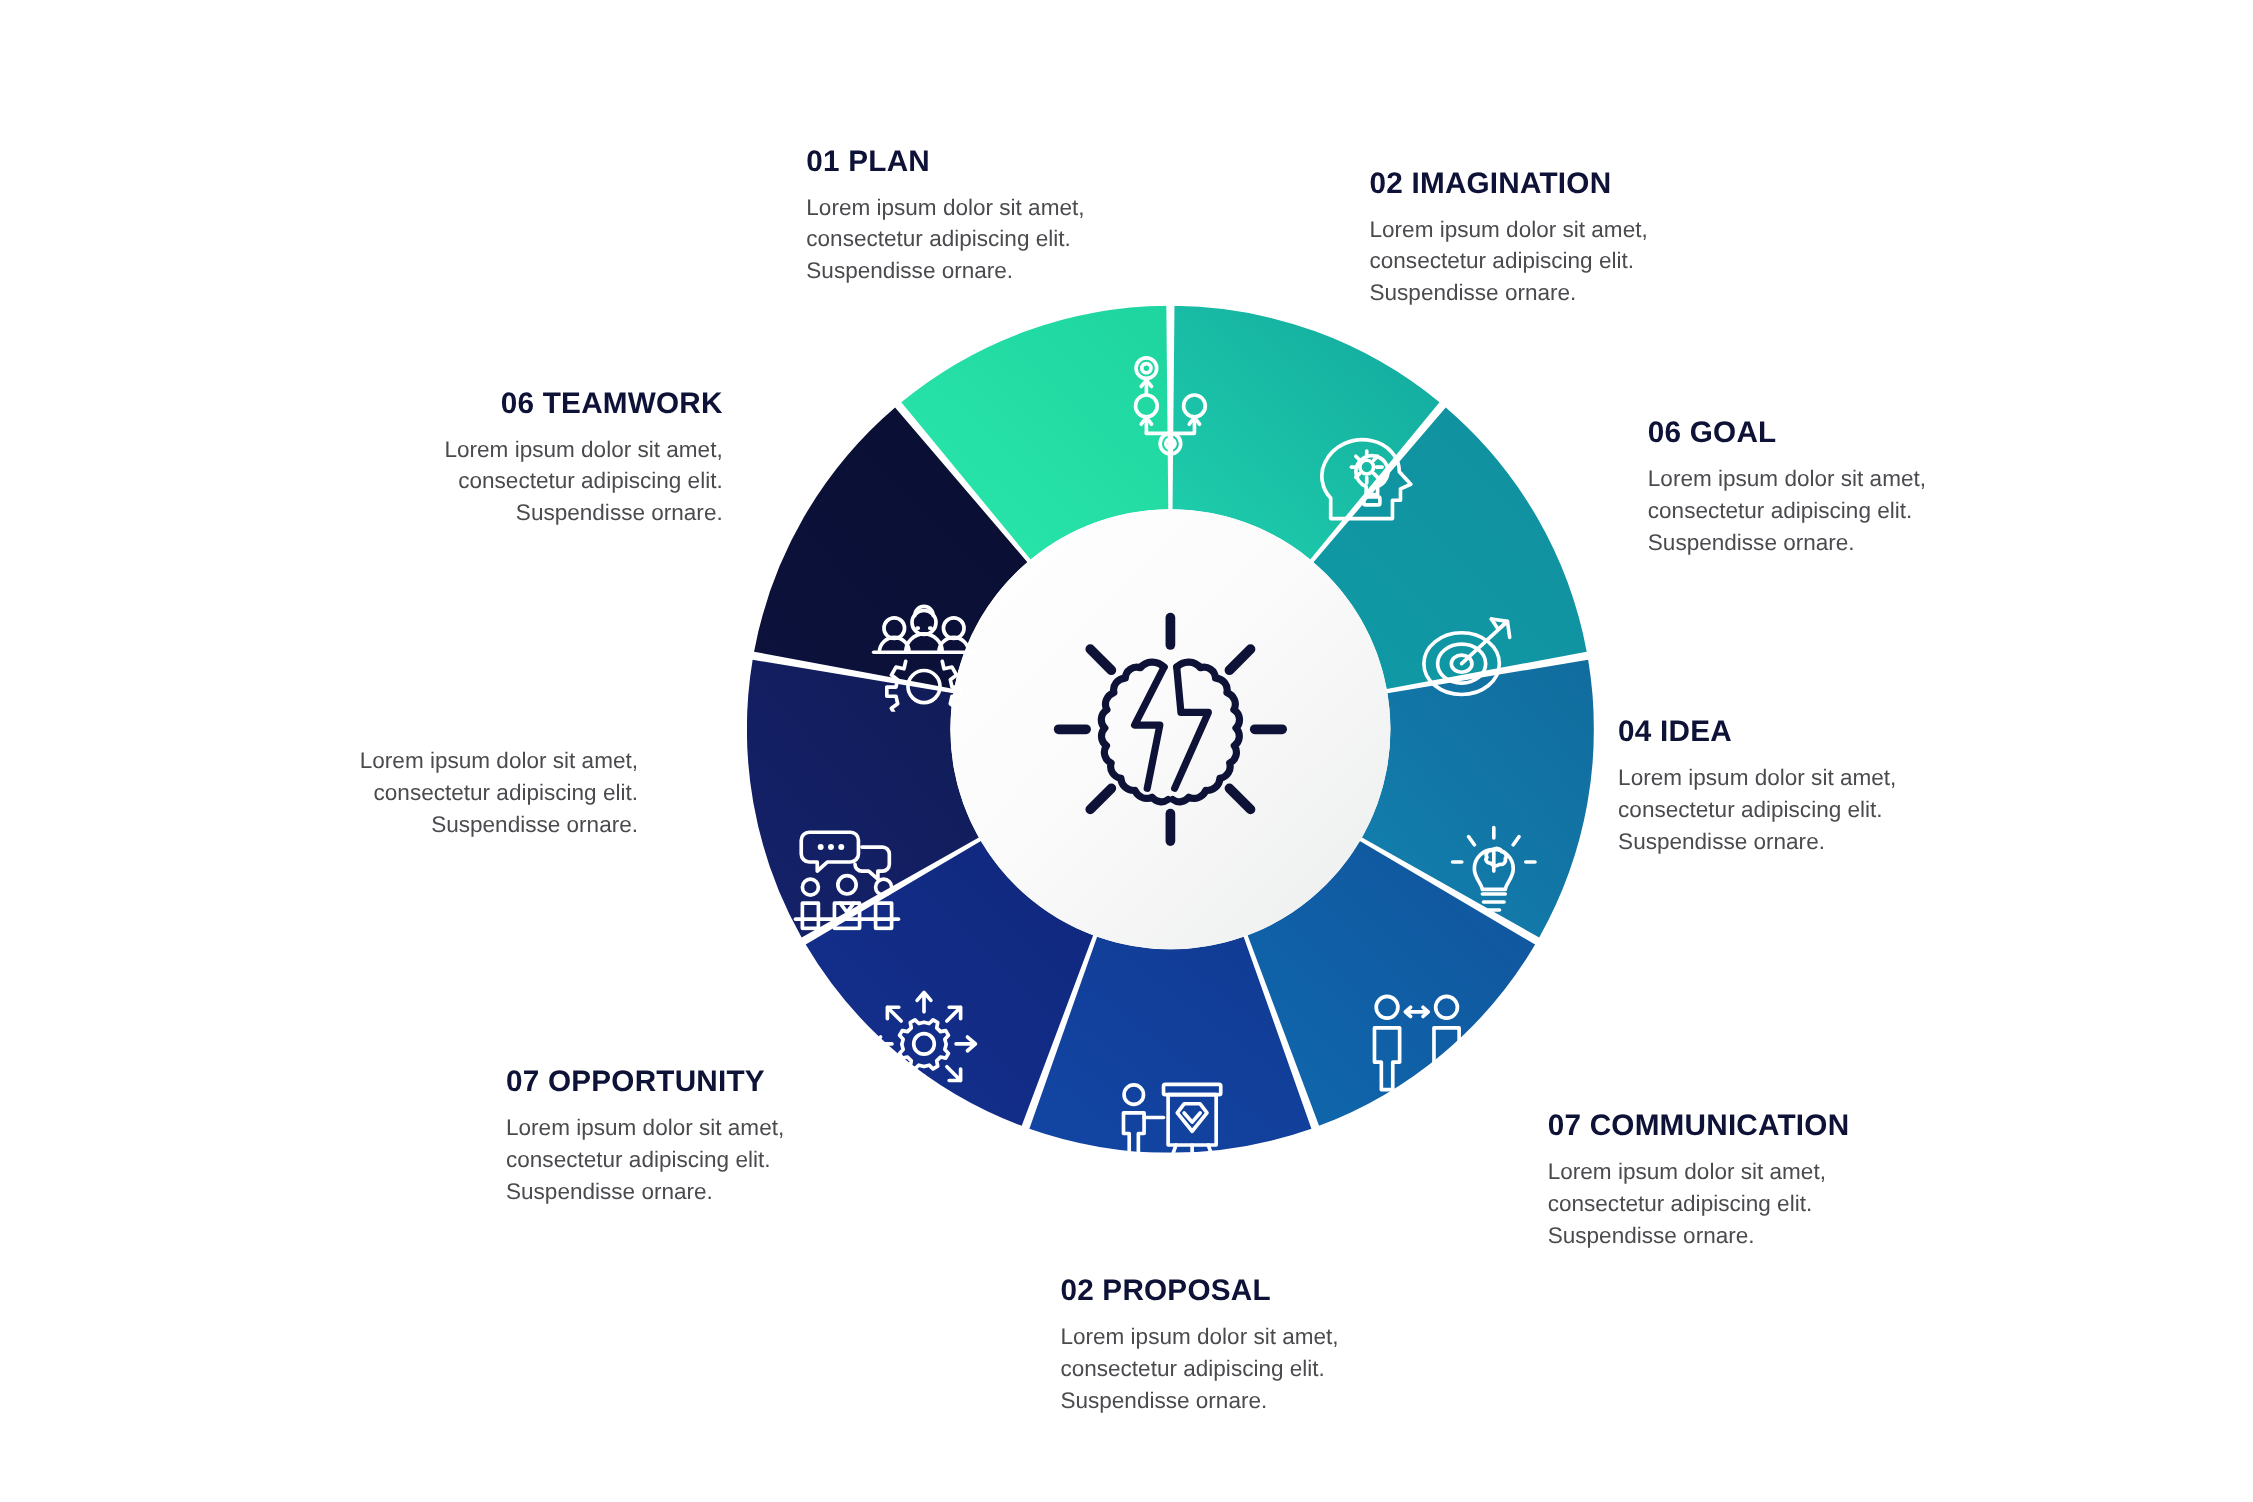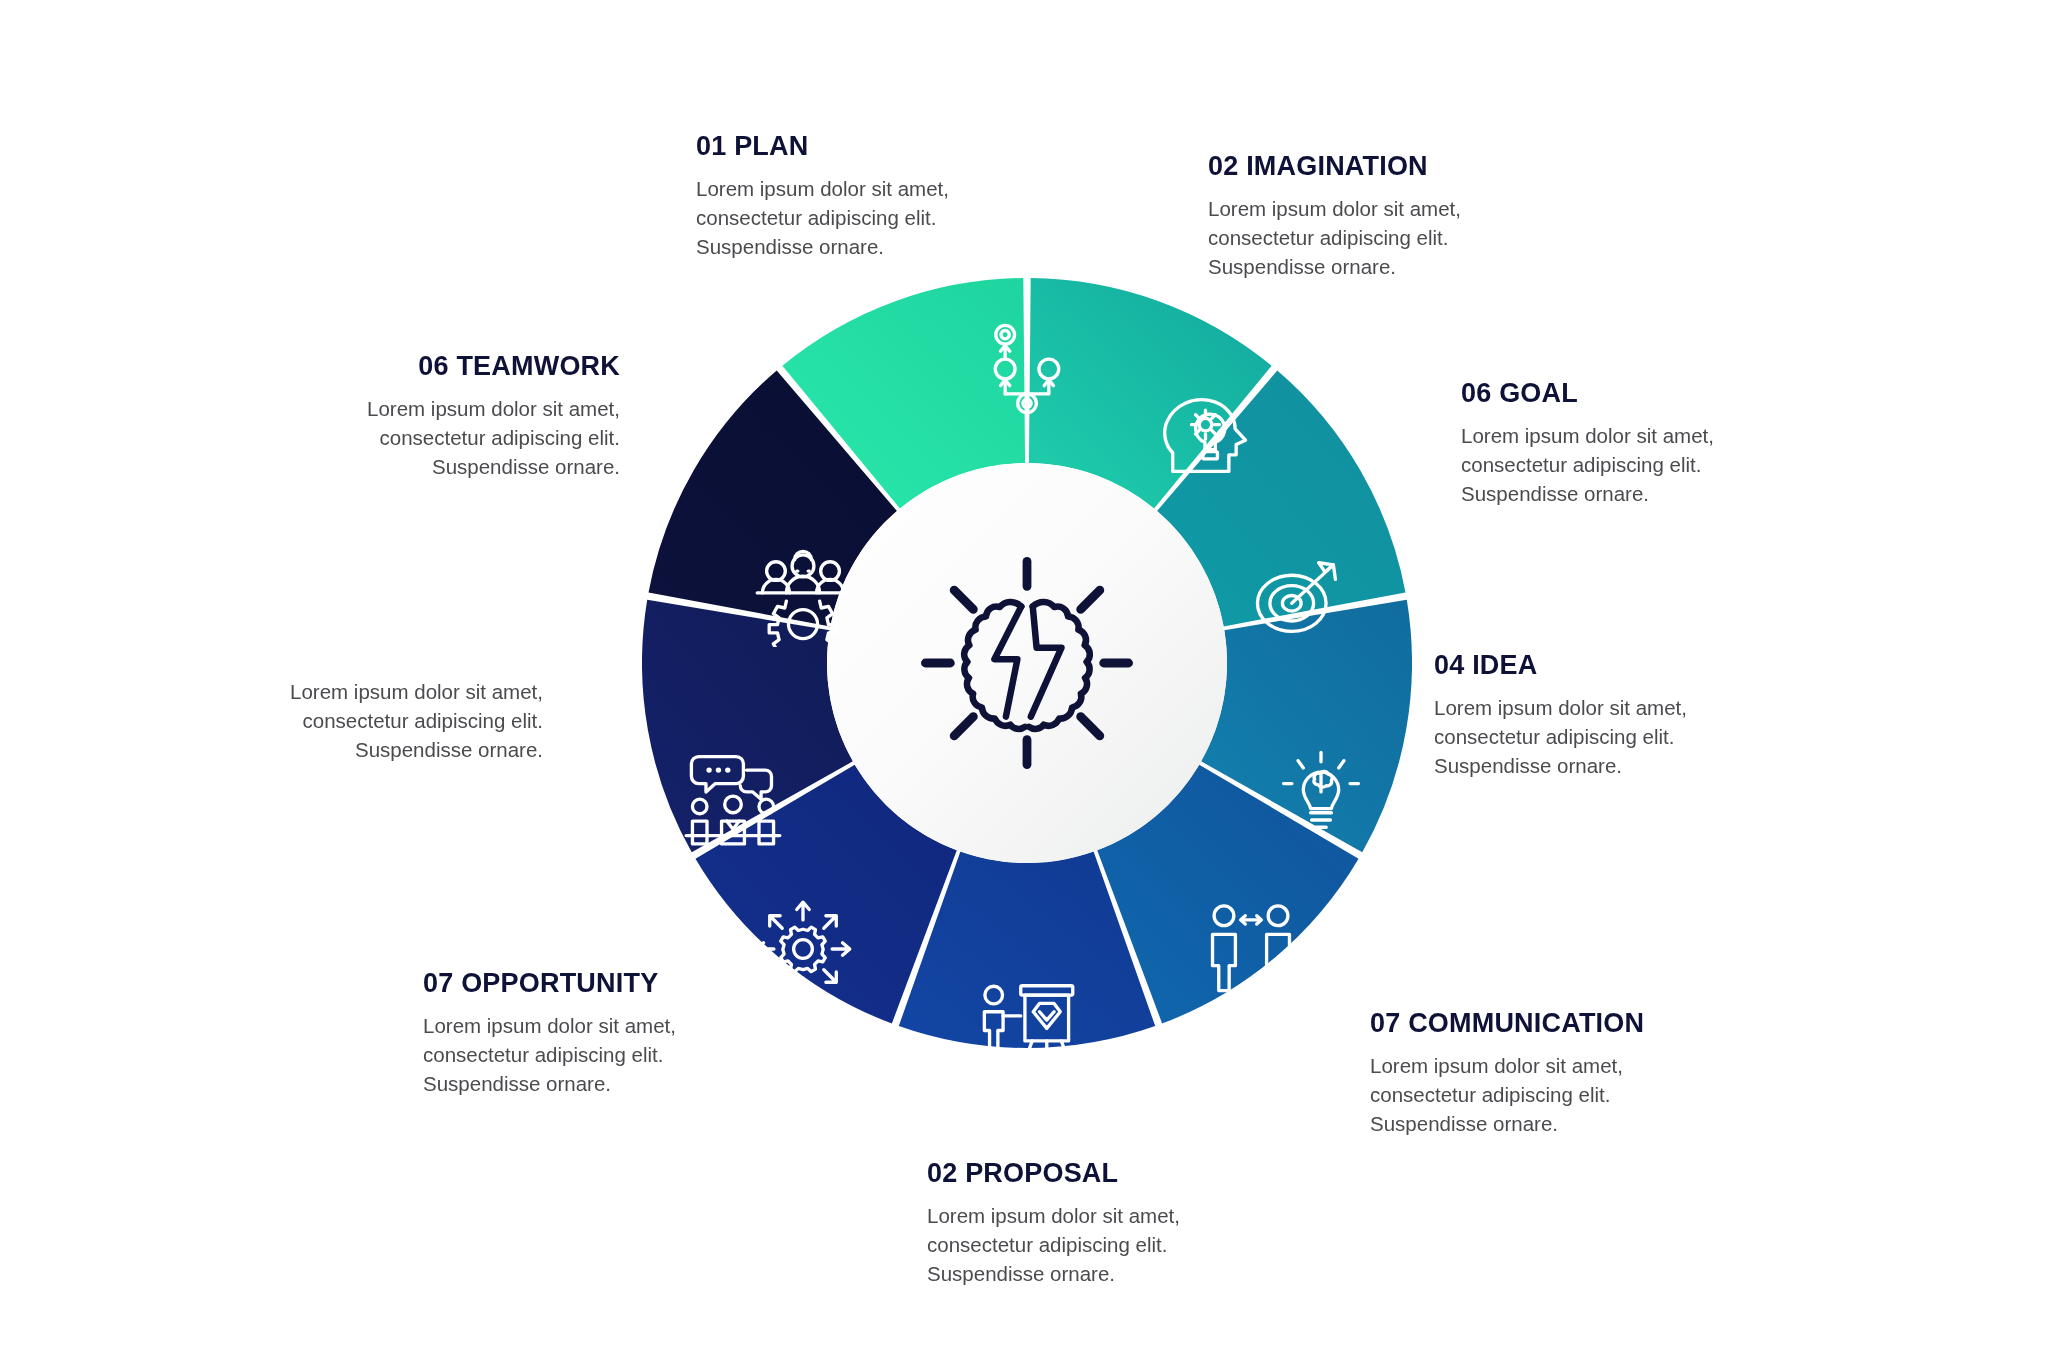--- a/index.html
+++ b/index.html
@@ -1,18 +1,18 @@
 <!DOCTYPE html>
 <html><head>
 <meta charset="utf-8">
 <style>
   html,body{margin:0;padding:0;background:#ffffff;}
   body{width:2048px;height:1365px;position:relative;overflow:hidden;
        font-family:"Liberation Sans",sans-serif;}
-  #stage{position:absolute;inset:0;}
+  #stage{position:absolute;inset:0;margin-left:37px;}
 
   
   .wheel-wrap{position:absolute;left:642px;top:278px;width:770px;height:770px;}
   .wheel-svg{position:absolute;left:0;top:0;width:770px;height:770px;}
 
   .hub{position:absolute;left:185px;top:185px;width:400px;height:400px;border-radius:50%;
        background:linear-gradient(135deg,#ffffff 0%,#fbfbfc 45%,#eceded 100%);}
   .hub-icon{position:absolute;left:50%;top:50%;transform:translate(-50%,-50%);
             width:230px;height:230px;}
 

